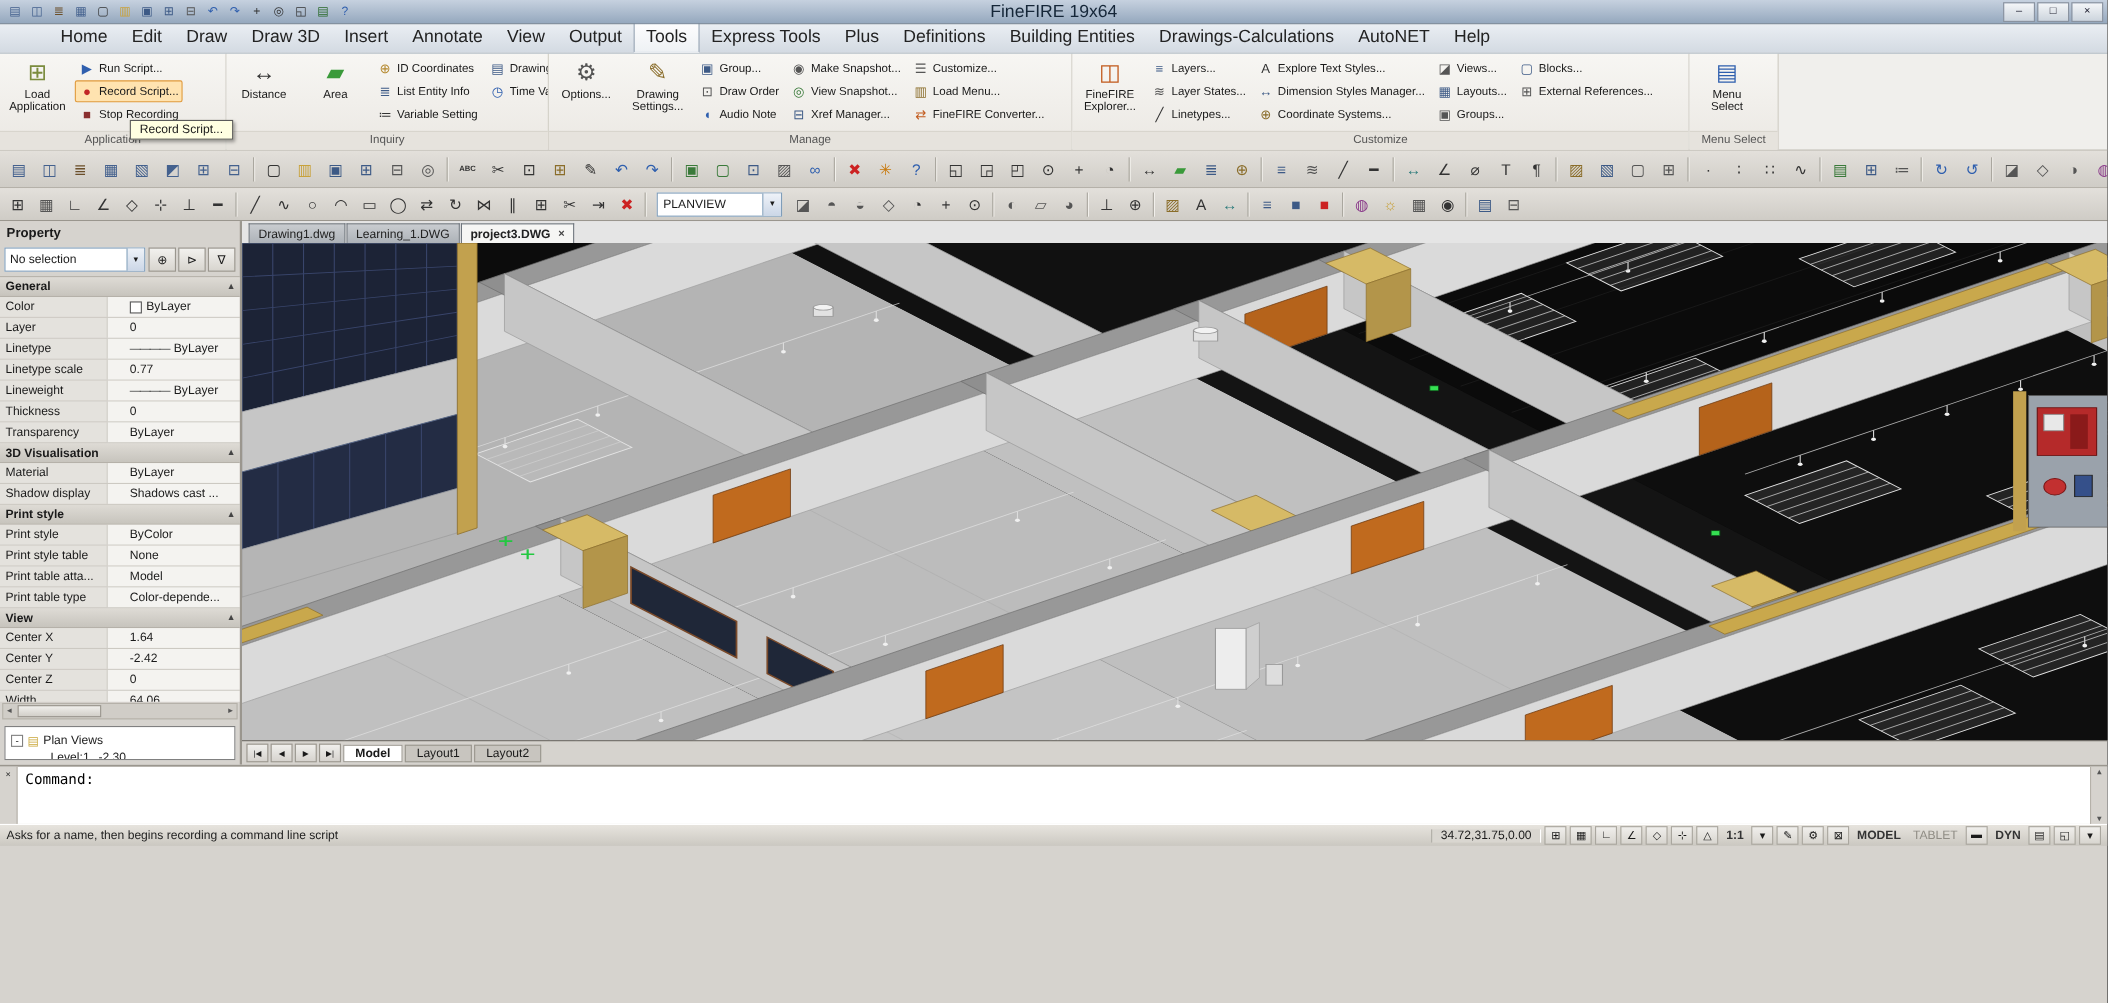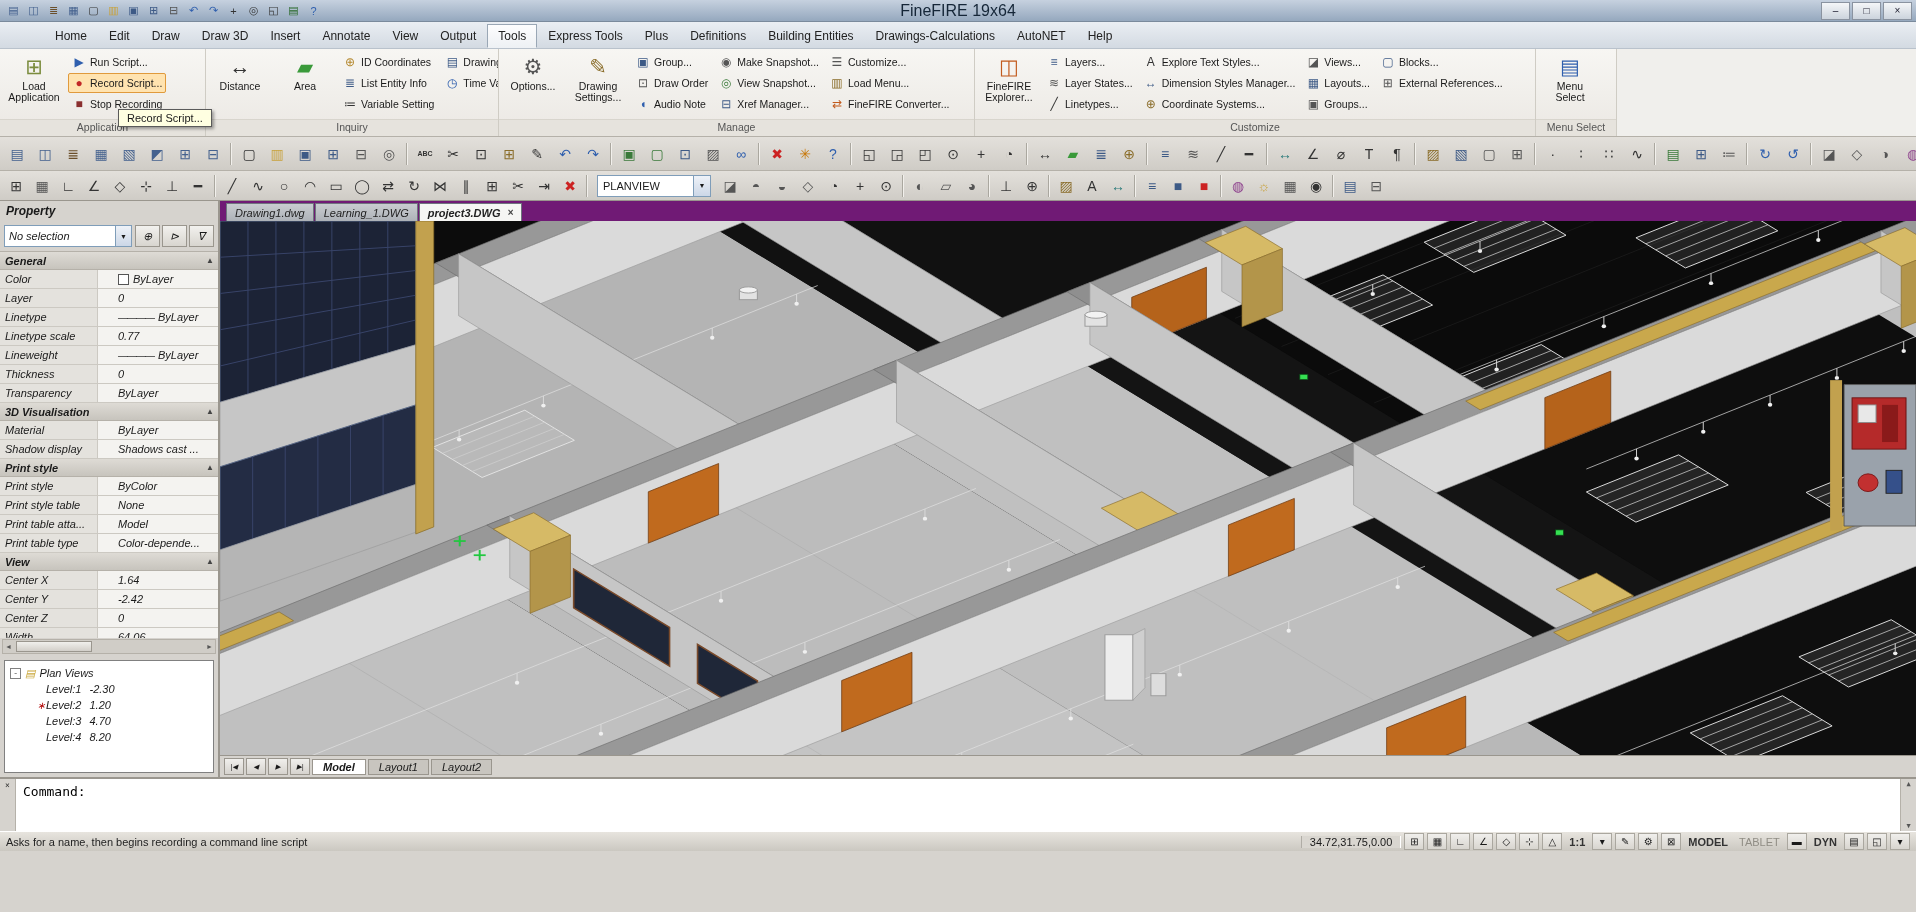--- a/index.html
+++ b/index.html
@@ -10,21 +10,21 @@
             padding:0 4px;border-bottom:1px solid #7a8a9c;position:relative;}
   .qat{display:flex;gap:1px;align-items:center;position:relative;z-index:2;}
   .qat-btn{width:19px;height:17px;display:flex;align-items:center;justify-content:center;font-size:11px;}
   .win-title{position:absolute;left:0;right:0;text-align:center;font-size:16px;color:#152638;}
   .winbtns{margin-left:auto;display:flex;gap:2px;position:relative;z-index:2;}
   .winbtn{width:27px;height:16px;border:1px solid #8a93a0;background:linear-gradient(#f4f6f8,#ccd4dd);
           display:flex;align-items:center;justify-content:center;font-size:10px;color:#223;}
   
   #menubar{height:26px;background:linear-gradient(#eaeef3,#d3dae2);display:flex;align-items:flex-end;
            padding:0 0 0 44px;border-bottom:1px solid #b9c2cc;}
-  .menu-tab{padding:4px 10px 4px;font-size:12px;color:#222;border:1px solid transparent;white-space:nowrap;}
+  .menu-tab{padding:4px 10px 4px;font-size:16px;color:#222;border:1px solid transparent;white-space:nowrap;}
   .menu-tab.active{background:linear-gradient(#fdfdfe,#eef1f4);border-color:#9aa7b5;border-bottom-color:#eef1f4;}
   
   #ribbon{height:87px;background:#f0efec;display:flex;border-bottom:1px solid #b5b1a9;}
   .rb-panel{display:flex;flex-direction:column;border-right:1px solid #cfccc4;background:linear-gradient(#f7f6f3,#ebe8e3);flex:none;}
   .rb-content{flex:1;display:flex;align-items:flex-start;padding:3px 3px 0;gap:3px;overflow:hidden;}
   .rb-label{height:16px;font-size:10.5px;color:#555;text-align:center;border-top:1px solid #d8d5cd;background:#e6e3dd;line-height:15px;overflow:hidden;white-space:nowrap;}
   .rb-big{width:58px;flex:none;display:flex;flex-direction:column;align-items:center;text-align:center;padding:1px 1px;border:1px solid transparent;border-radius:2px;}
   .rb-big-ic{font-size:21px;line-height:25px;}
   .rb-big-lb{font-size:10.5px;line-height:11px;margin-top:2px;}
   .rb-stack{display:flex;flex-direction:column;gap:1px;flex:none;}
@@ -40,21 +40,21 @@
   .tb-btn{width:26px;height:26px;flex:none;display:flex;align-items:center;justify-content:center;border:1px solid transparent;border-radius:2px;}
   #toolbar2 .tb-btn{width:24px;height:22px;}
   .tb-glyph{font-size:14px;line-height:14px;}
   .tb-glyph.sm{font-size:7px;font-weight:bold;letter-spacing:0;}
   .tb-sep{width:0;height:22px;border-left:1px solid #aaa79f;border-right:1px solid #f2f0ec;margin:0 3px;flex:none;}
   .combo{display:flex;align-items:center;height:20px;background:#fff;border:1px solid #7f9db9;margin:0 6px;width:112px;flex:none;}
   .combo-val{flex:1;padding:0 5px;font-size:11px;}
   .combo-btn{width:16px;height:100%;background:linear-gradient(#eef2f8,#ccd7e7);border-left:1px solid #7f9db9;
              display:flex;align-items:center;justify-content:center;font-size:7px;}
   
-  #main{display:flex;height:576px;font-style:italic;}
+  #main{display:flex;height:494px;}
   #leftpanel{width:218px;flex:none;background:#d6d3ce;border-right:2px solid #9a968e;display:flex;flex-direction:column;}
   .pp-title{height:20px;line-height:20px;font-weight:bold;padding-left:6px;font-size:12px;}
   .pp-controls{height:30px;display:flex;align-items:center;padding:0 4px;gap:3px;}
   .pp-select{flex:1;height:20px;background:#fff;border:1px solid #7f9db9;display:flex;align-items:center;font-size:11px;padding-left:4px;}
   .dd-arrow{margin-left:auto;width:15px;height:100%;background:linear-gradient(#eef2f8,#ccd7e7);border-left:1px solid #7f9db9;
             display:flex;align-items:center;justify-content:center;font-size:7px;}
   .pp-tool{width:23px;height:20px;border:1px solid #9a968e;background:linear-gradient(#f2f1ee,#d8d5cf);
            display:flex;align-items:center;justify-content:center;font-size:11px;flex:none;}
   .pp-grid-wrap{height:386px;overflow:hidden;border-top:1px solid #b5b1a9;}
   .prop-section-h{height:17px;display:flex;align-items:center;background:linear-gradient(#dedbd5,#c7c4bd);
@@ -71,21 +71,21 @@
   .pp-hscroll span{padding:0 2px;}
   #tree{flex:1;margin:5px 4px 4px;background:#fff;border:1px solid #808080;padding:4px 2px;font-size:11px;overflow:hidden;}
   .tree-root{display:flex;align-items:center;gap:4px;height:16px;padding-left:3px;}
   .tree-exp{width:9px;height:9px;border:1px solid #808080;display:flex;align-items:center;justify-content:center;
             font-size:9px;line-height:7px;background:#fff;flex:none;}
   .tree-folder{color:#caa83c;font-size:11px;}
   .tree-item{height:16px;display:flex;align-items:center;padding-left:30px;}
   .tree-mark{color:#b00000;width:9px;font-size:10px;flex:none;}
   .tree-val{margin-left:8px;}
   #vpcol{flex:1;display:flex;flex-direction:column;min-width:0;}
-  #dwgtabs{height:20px;background:#701a75;display:flex;align-items:flex-end;padding-left:6px;gap:1px;}
+  #dwgtabs{height:20px;background:#e5e5e5;display:flex;align-items:flex-end;padding-left:6px;gap:1px;}
   .dwg-tab{height:17px;display:flex;align-items:center;padding:0 8px;font-size:11px;
            background:linear-gradient(#c9ccd0,#adb2b8);border:1px solid #6e757d;border-bottom:none;color:#222;white-space:nowrap;}
   .dwg-tab.active{background:#f6f6f4;font-weight:bold;}
   .dwg-close{margin-left:7px;font-size:10px;color:#444;}
   #viewport{flex:1;background:#000;position:relative;overflow:hidden;}
   #viewport svg{display:block;width:100%;height:100%;}
   #modeltabs{height:21px;background:#d6d3ce;border-top:1px solid #9a968e;display:flex;align-items:center;padding-left:4px;gap:2px;font-size:11px;}
   .mt-nav{width:18px;height:15px;border:1px solid #9a968e;background:linear-gradient(#f0efec,#d6d3ce);
           display:flex;align-items:center;justify-content:center;font-size:7px;flex:none;}
   .mt-tab{padding:1px 10px;border:1px solid #9a968e;background:#c8c5bf;white-space:nowrap;}

